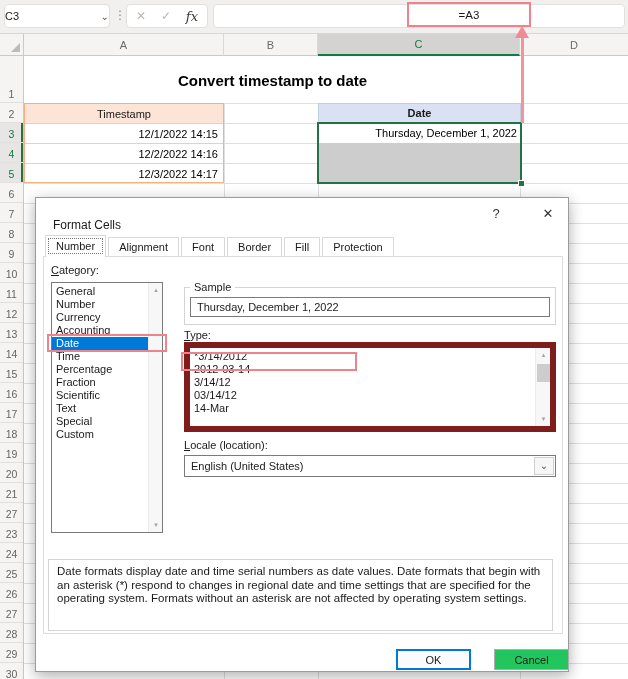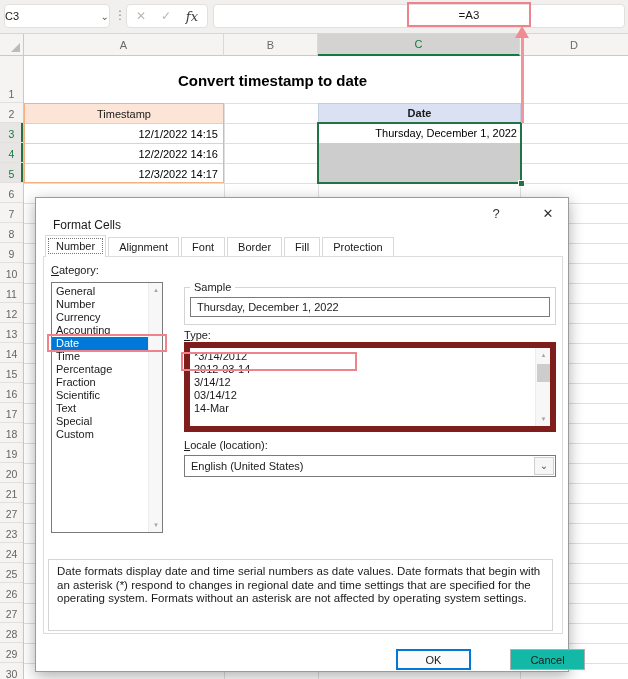--- a/index.html
+++ b/index.html
@@ -73,21 +73,21 @@
   #samplelbl { position:absolute; left:154px; top:83px; background:#fff; padding:0 4px; }
   #samplebox { position:absolute; left:154px; top:99px; width:360px; height:20px; border:1px solid #7a7a7a; line-height:18px; padding-left:6px; }
   #typelist { position:absolute; left:148px; top:144px; width:372px; height:90px; border:6px solid #7f1d1d; background:#fff; overflow:hidden; padding-top:2px; }
   #typelist .litem { width:356px; }
   #type-annot { position:absolute; left:145px; top:154px; width:176px; height:19px; border:2px solid #ee838c; z-index:6; }
   #locale { position:absolute; left:148px; top:257px; width:372px; height:22px; border:1px solid #7a7a7a; line-height:20px; padding-left:6px; }
   #locale .drop { position:absolute; right:1px; top:1px; bottom:1px; width:20px; background:#f6f6f6; border:1px solid #cfcfcf; display:flex; align-items:center; justify-content:center; color:#555; font-size:10px; line-height:1; }
   #descbox { position:absolute; left:12px; top:361px; width:505px; height:72px; border:1px solid #d4d4d4; padding:5px 8px; font-size:11.5px; line-height:13.5px; color:#1a1a1a; }
   .btn { position:absolute; top:451px; width:75px; height:21px; display:flex; align-items:center; justify-content:center; font-size:11px; }
   #okbtn { left:360px; background:#fbfbfb; border:2px solid #0078d7; }
-  #cancelbtn { left:458px; background:#14b8a6; border:1px solid #adadad;margin-left:16px; }
+  #cancelbtn { left:458px; background:#22c55e; border:1px solid #adadad; }
 </style>
 </head>
 <body>
 
 <div id="stage">
 
   <div id="topbar" class="abs">
     <div id="namebox" class="tb-box">
       <span>C3</span>
       <span class="chev">⌄</span>

